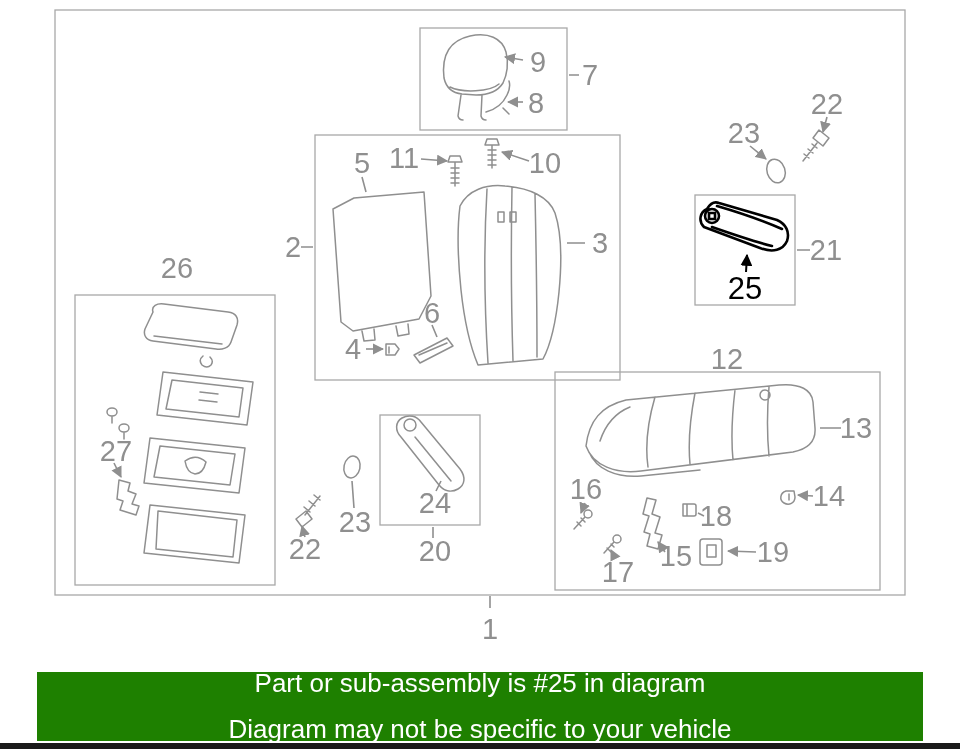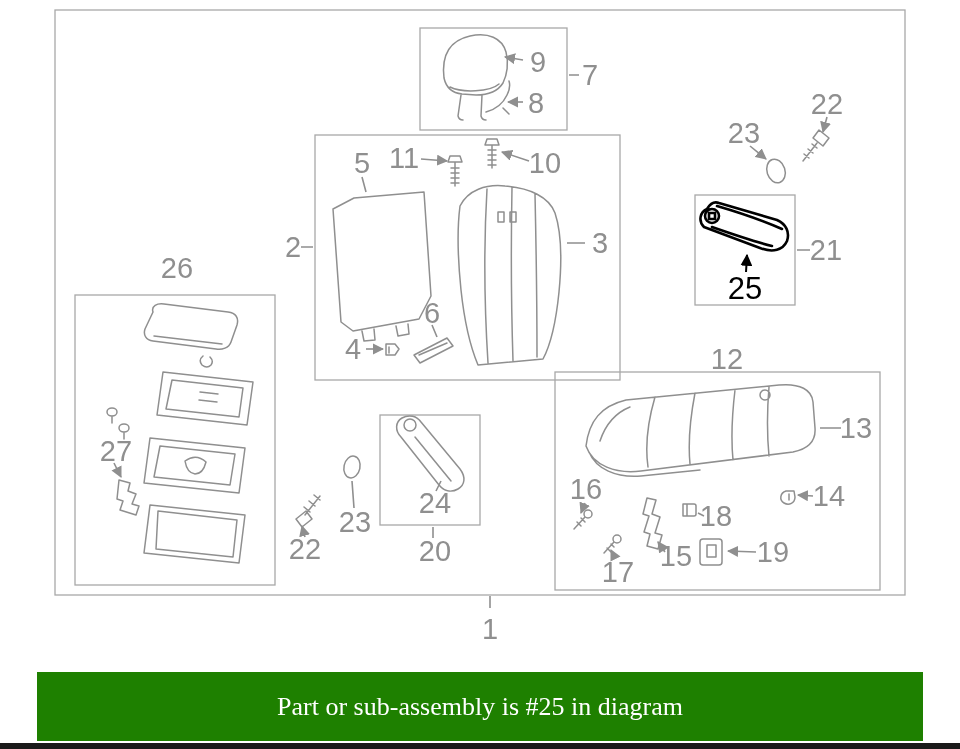--- a/index.html
+++ b/index.html
@@ -8,21 +8,21 @@
   .page svg{position:absolute;left:0;top:0;}
   .box{fill:none;stroke:var(--box-border,#a8a8a8);stroke-width:1.3;}
   .ln{fill:none;stroke:var(--line,#8f8f8f);stroke-width:1.5;stroke-linejoin:round;stroke-linecap:round;}
   .lnB{fill:none;stroke:var(--highlight,#000000);stroke-width:2.6;stroke-linejoin:round;stroke-linecap:round;}
   .ld{stroke:var(--line,#8f8f8f);stroke-width:1.6;fill:none;}
   .ldB{stroke:var(--highlight,#000000);stroke-width:2;fill:none;}
   .num{fill:var(--line,#8f8f8f);font-size:29px;text-anchor:middle;font-family:"Liberation Sans",sans-serif;}
   .numB{fill:var(--highlight,#000000);font-size:31px;text-anchor:middle;font-family:"Liberation Sans",sans-serif;}
   .banner{position:absolute;left:37px;top:672px;width:886px;height:69px;
           background:var(--banner-bg,#1e8000);color:var(--banner-text,#ffffff);
-          display:flex;flex-direction:column;justify-content:center;align-items:center;gap:15px;font-family:Liberation Serif, serif;}
+          display:flex;flex-direction:column;justify-content:center;align-items:center;gap:15px;}
   .banner div{font-size:26px;line-height:31px;}
   .bottom-edge{position:absolute;left:0;top:743px;width:960px;height:6px;background:#1a1a1a;}
 </style>
 </head>
 <body>
 
 <div class="page">
 
   <svg width="960" height="749" viewBox="0 0 960 749">
     <defs>
@@ -114,16 +114,17 @@
     <text class="num" x="586" y="499">16</text>
     <text class="num" x="716" y="526">18</text>
     <text class="num" x="676" y="566">15</text>
     <text class="num" x="618" y="582">17</text>
     <text class="num" x="773" y="562">19</text>
     <text class="num" x="490" y="639">1</text>
   </svg>
 
   <div class="banner">
     <div>Part or sub-assembly is #25 in diagram</div>
+    <div>Diagram may not be specific to your vehicle</div>
   </div>
 
   <div class="bottom-edge"></div>
 </div>
 
 </body></html>

